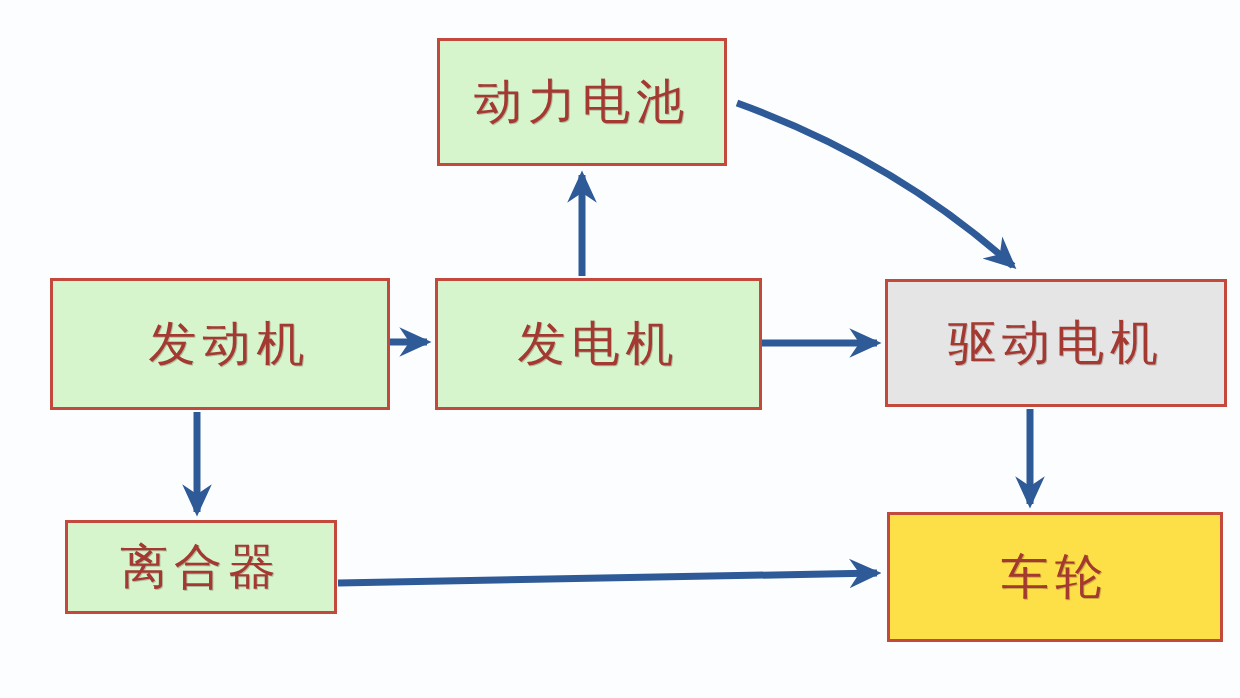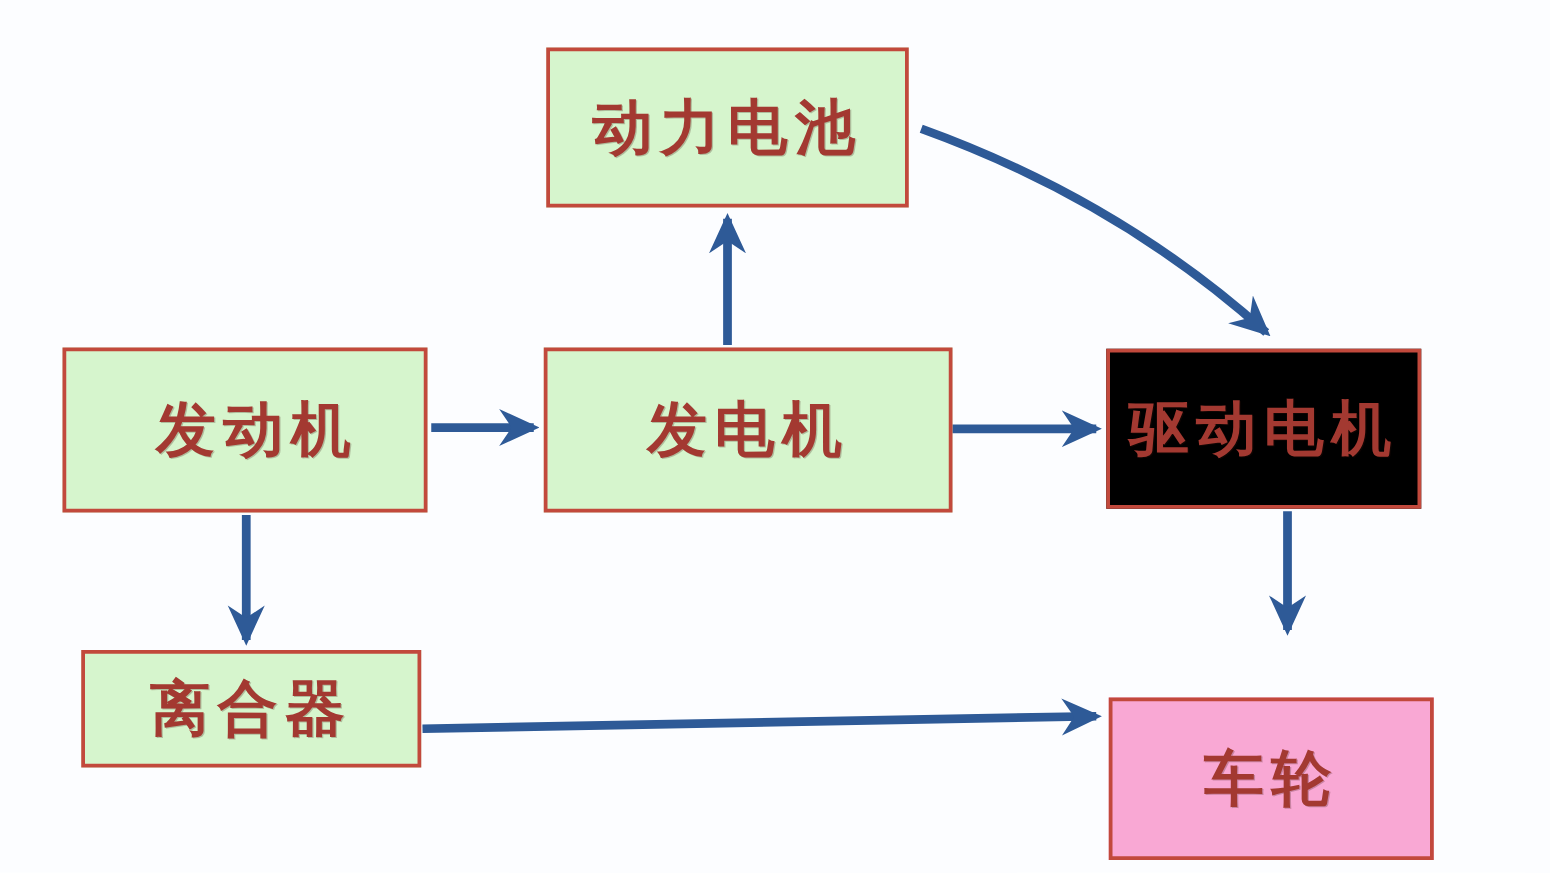--- a/index.html
+++ b/index.html
@@ -23,21 +23,21 @@
     position: absolute;
     box-sizing: border-box;
     display: flex;
     align-items: center;
     justify-content: center;
     border-style: solid;
     border-width: 3px;
   }
   .node-label {
     font-size: 48px;
-    font-weight: 700;
+    font-weight: 400;
     letter-spacing: 6px;
     white-space: nowrap;
     text-shadow: 1px 1px 0 rgba(60,20,10,0.25);
     text-align: center;
   }
   .edge {
     fill: none;
     stroke-linecap: butt;
   }
 </style>
@@ -58,29 +58,29 @@
         <path class="edge" d="M737,103 Q895,160 1013,266" stroke="#2e5a97" stroke-width="7" marker-end="url(#arrow-head)"></path>
         <path class="edge" d="M197,412 L197,512" stroke="#2e5a97" stroke-width="7" marker-end="url(#arrow-head)"></path>
         <path class="edge" d="M1030,409 L1030,504" stroke="#2e5a97" stroke-width="7" marker-end="url(#arrow-head)"></path>
         <path class="edge" d="M338,583 L877,573" stroke="#2e5a97" stroke-width="7" marker-end="url(#arrow-head)"></path>
       </g>
   </svg>
   <div id="nodes">
       <div class="node" style="left: 437px; top: 38px; width: 290px; height: 128px; background: rgb(214, 245, 205); border-color: rgb(194, 73, 60);">
         <span class="node-label" style="color: rgb(163, 57, 49);">动力电池</span>
       </div>
-      <div class="node" style="left: 50px; top: 278px; width: 292px; height: 132px; background: rgb(214, 245, 205); border-color: rgb(194, 73, 60); padding-left: 19px;">
+      <div class="node" style="left: 50px; top: 278px; width: 340px; height: 132px; background: rgb(214, 245, 205); border-color: rgb(194, 73, 60); padding-left: 19px;">
         <span class="node-label" style="color: rgb(163, 57, 49);">发动机</span>
       </div>
       <div class="node" style="left: 435px; top: 278px; width: 327px; height: 132px; background: rgb(214, 245, 205); border-color: rgb(194, 73, 60);">
         <span class="node-label" style="color: rgb(163, 57, 49);">发电机</span>
       </div>
-      <div class="node" style="left: 885px; top: 279px; width: 252px; height: 128px; background: #000000; border-color: rgb(194, 73, 60);">
+      <div class="node" style="left: 885px; top: 279px; width: 342px; height: 128px; background: #e5e5e5; border-color: rgb(194, 73, 60);">
         <span class="node-label" style="color: rgb(163, 57, 49);">驱动电机</span>
       </div>
       <div class="node" style="left: 65px; top: 520px; width: 272px; height: 94px; background: rgb(214, 245, 205); border-color: rgb(194, 73, 60);">
         <span class="node-label" style="color: rgb(163, 57, 49);">离合器</span>
       </div>
-      <div class="node" style="left: 887px; top: 512px; width: 260px; height: 130px; background: #f9a8d4; border-color: rgb(194, 73, 60); margin-top: 46px;">
+      <div class="node" style="left: 887px; top: 512px; width: 336px; height: 130px; background: #fde047; border-color: rgb(194, 73, 60);">
         <span class="node-label" style="color: rgb(163, 57, 49);">车轮</span>
       </div>
     </div>
 </div>
 
 </body></html>

